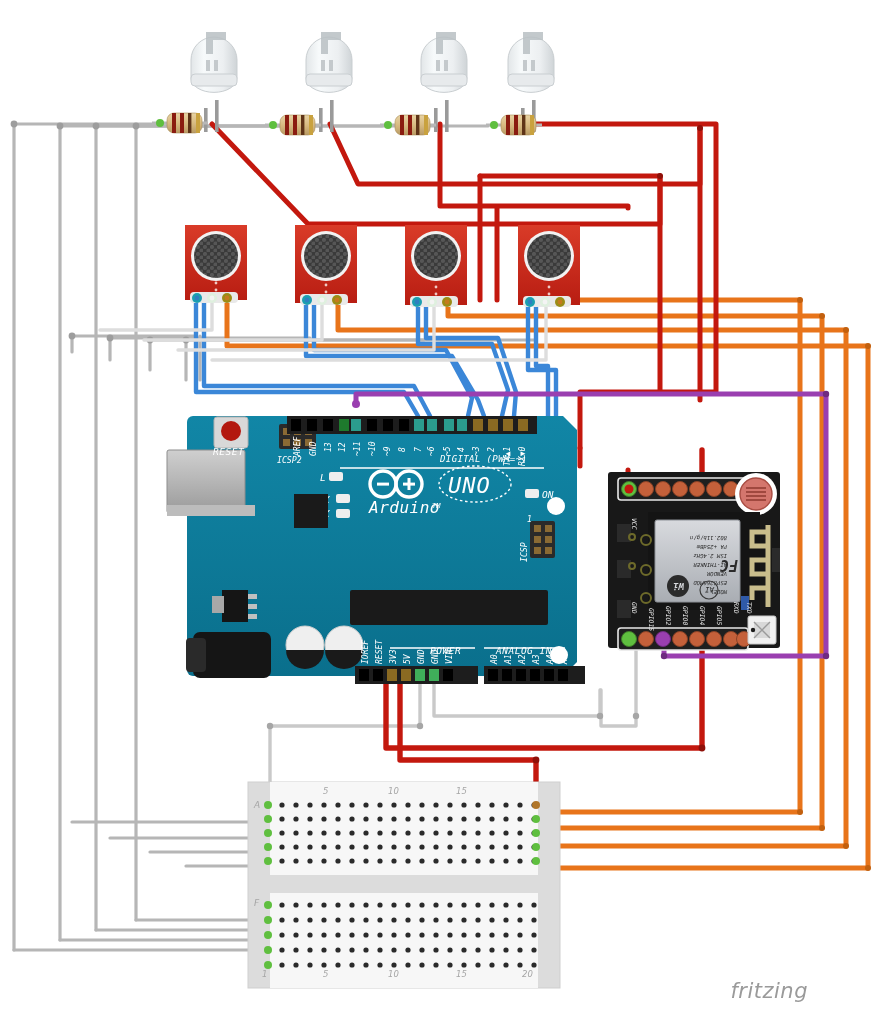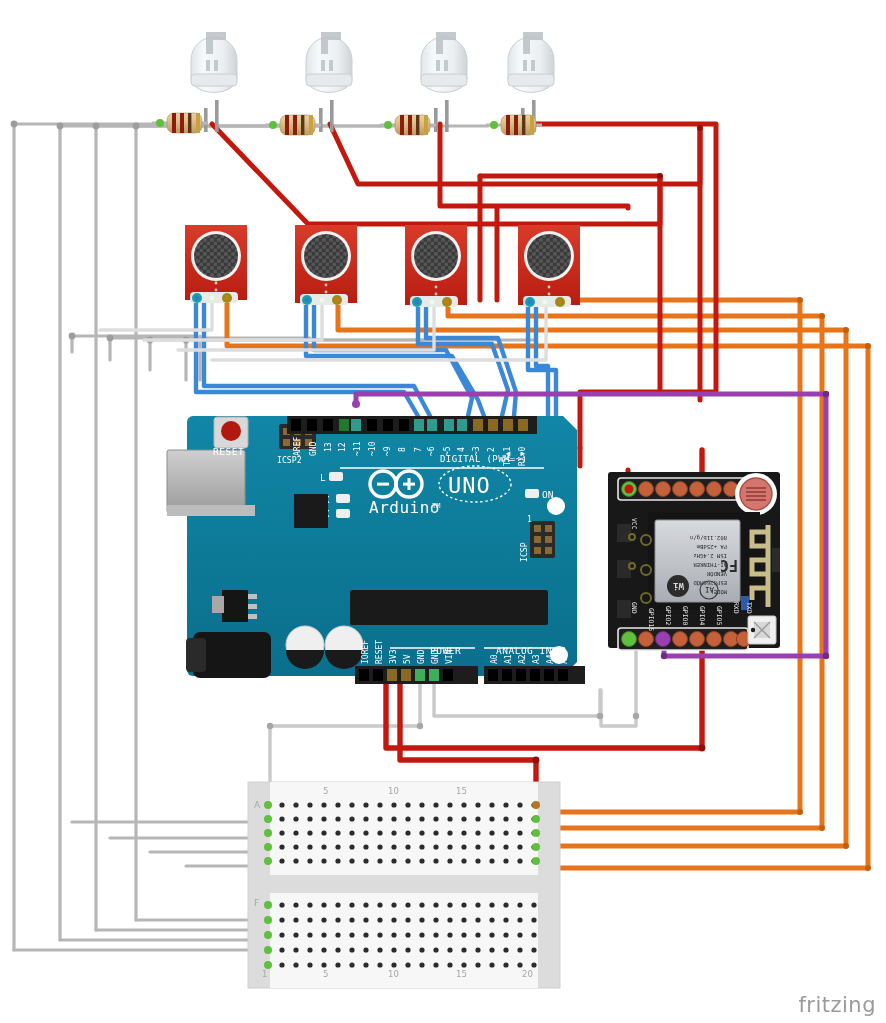--- a/index.html
+++ b/index.html
@@ -1,21 +1,21 @@
 <!DOCTYPE html>
 <html><head>
 <meta charset="utf-8">
 <title>Fritzing Breadboard View</title>
 <style>
   html,body{margin:0;padding:0;background:#ffffff;}
   body{width:886px;height:1023px;overflow:hidden;
        font-family:"DejaVu Sans Mono","Liberation Mono",monospace;}
-  #stage{position:relative;width:886px;height:1023px;background:#fff;}
+  #stage{position:relative;width:818px;height:1023px;background:#fff;font-style:italic;}
   svg{display:block;}
-  .wm{position:absolute;right:10px;bottom:6px;font-family:"DejaVu Sans","Liberation Sans",sans-serif;
+  .wm{position:absolute;right:10px;bottom:20px;font-family:"DejaVu Sans","Liberation Sans",sans-serif;
       font-size:21px;color:#9a9a9a;letter-spacing:.5px;}
 </style>
 </head>
 <body>
 
 <div id="stage">
 
 <svg width="886" height="1023" viewBox="0 0 886 1023">
   <defs>
     <linearGradient id="ledG" x1="0" y1="0" x2="1" y2="0">

